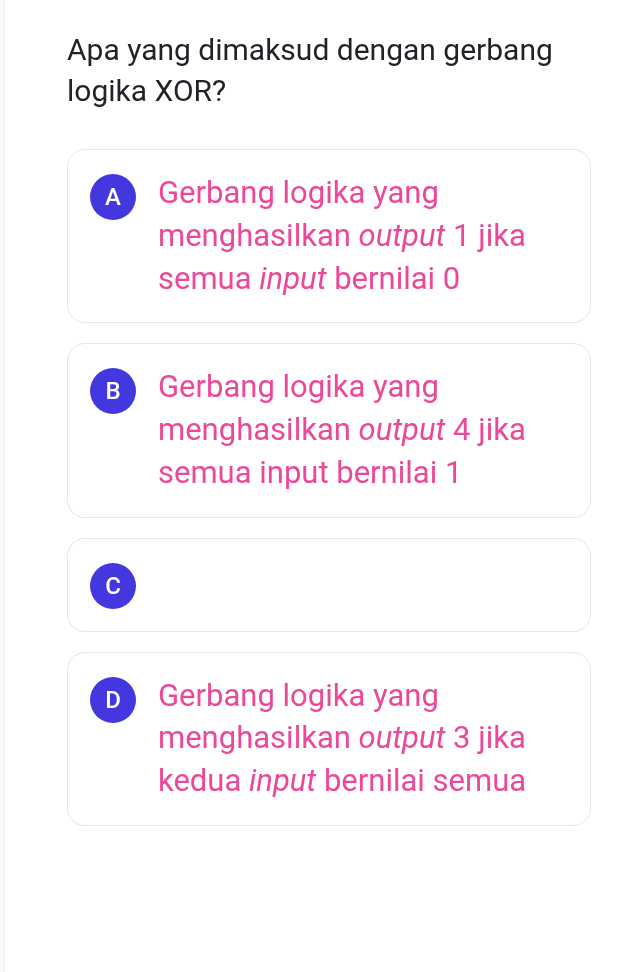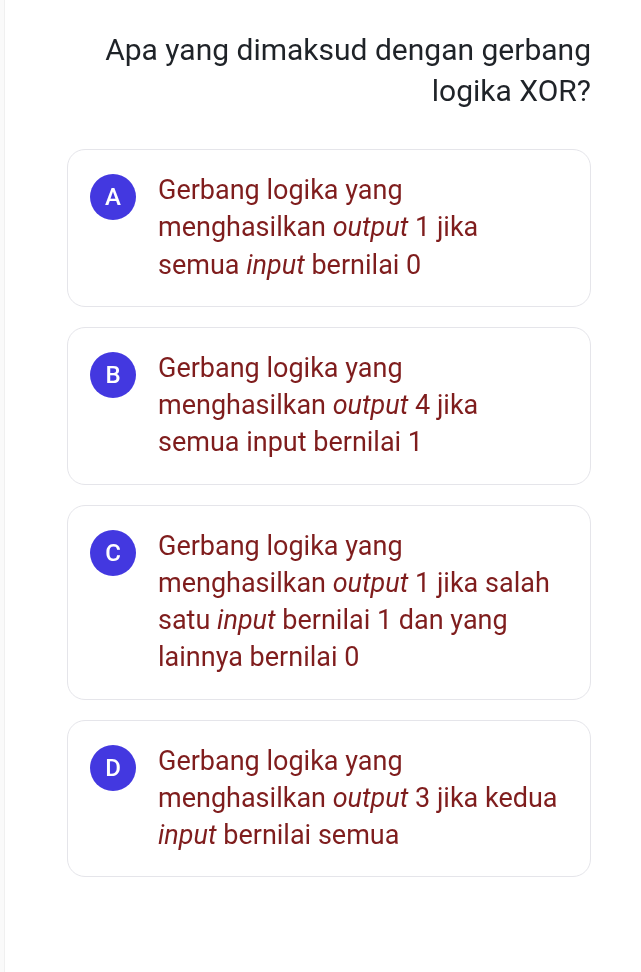--- a/index.html
+++ b/index.html
@@ -17,21 +17,20 @@
       height: 100%;
       border-left: 1px solid #f0f0f0;
       margin-left: 4px;
     }
     .question {
       font-size: 30px;
       line-height: 1.35;
       color: #1f2328;
       margin-bottom: 38px;
       font-weight: 400;
-      text-align: right;
     }
     .options {
       display: flex;
       flex-direction: column;
       gap: 20px;
     }
     .option {
       display: flex;
       align-items: flex-start;
       gap: 22px;
@@ -49,23 +48,23 @@
       background: #4338e0;
       color: #ffffff;
       display: flex;
       align-items: center;
       justify-content: center;
       font-size: 24px;
       font-weight: 500;
       margin-top: 2px;
     }
     .answer-text {
-      font-size: 27px;
+      font-size: 31px;
       line-height: 1.38;
-      color: #7f1d1d;
+      color: #ec4899;
       font-weight: 400;
     }
     .answer-text em {
       font-style: italic;
     }
   </style>
 </head>
 <body>
 
 <div class="container">
@@ -81,23 +80,20 @@
 
     <div class="option">
       <div class="badge">B</div>
       <div class="answer-text">
         <span>Gerbang logika yang menghasilkan </span><em>output</em><span> 4 jika semua input bernilai 1</span>
       </div>
     </div>
 
     <div class="option">
       <div class="badge">C</div>
-      <div class="answer-text">
-        <span>Gerbang logika yang menghasilkan </span><em>output</em><span> 1 jika salah satu </span><em>input</em><span> bernilai 1 dan yang lainnya bernilai 0</span>
-      </div>
     </div>
 
     <div class="option">
       <div class="badge">D</div>
       <div class="answer-text">
         <span>Gerbang logika yang menghasilkan </span><em>output</em><span> 3 jika kedua </span><em>input</em><span> bernilai semua</span>
       </div>
     </div>
 
   </div>

